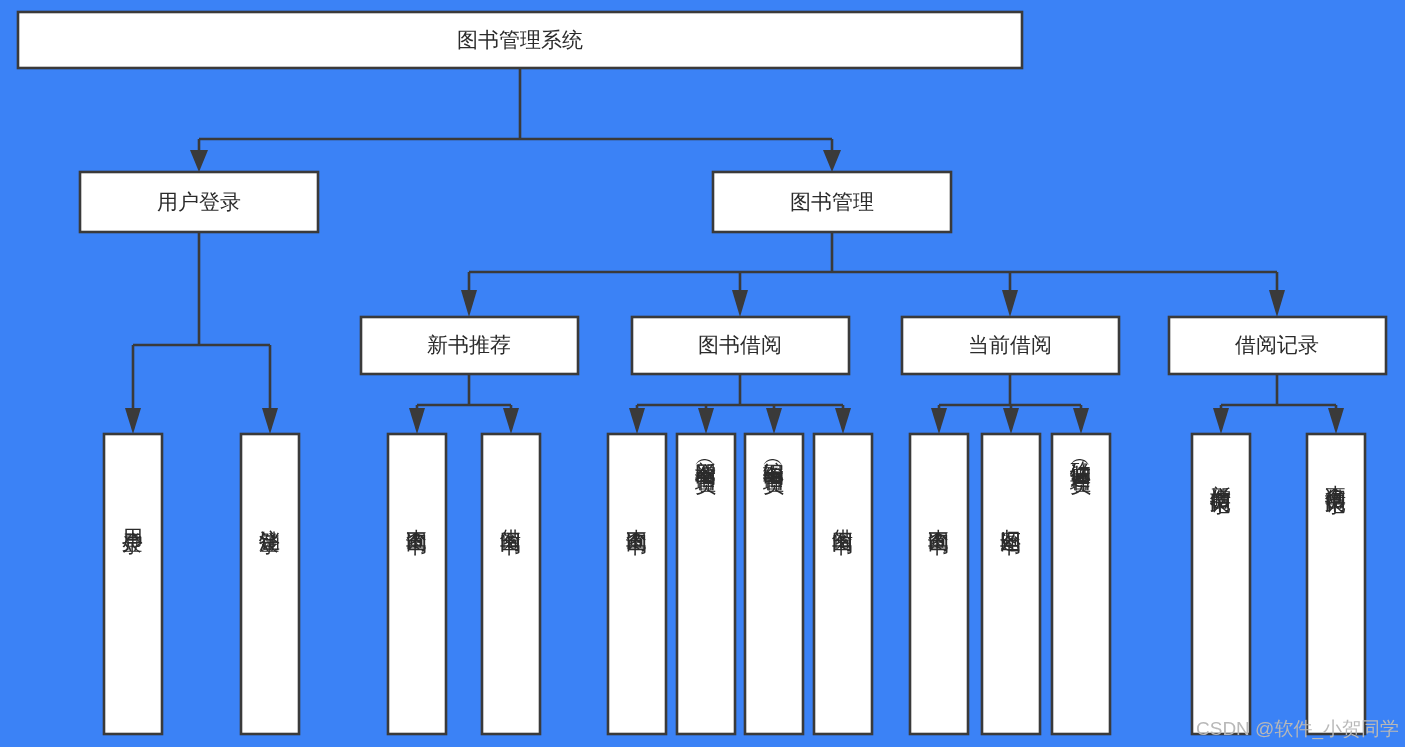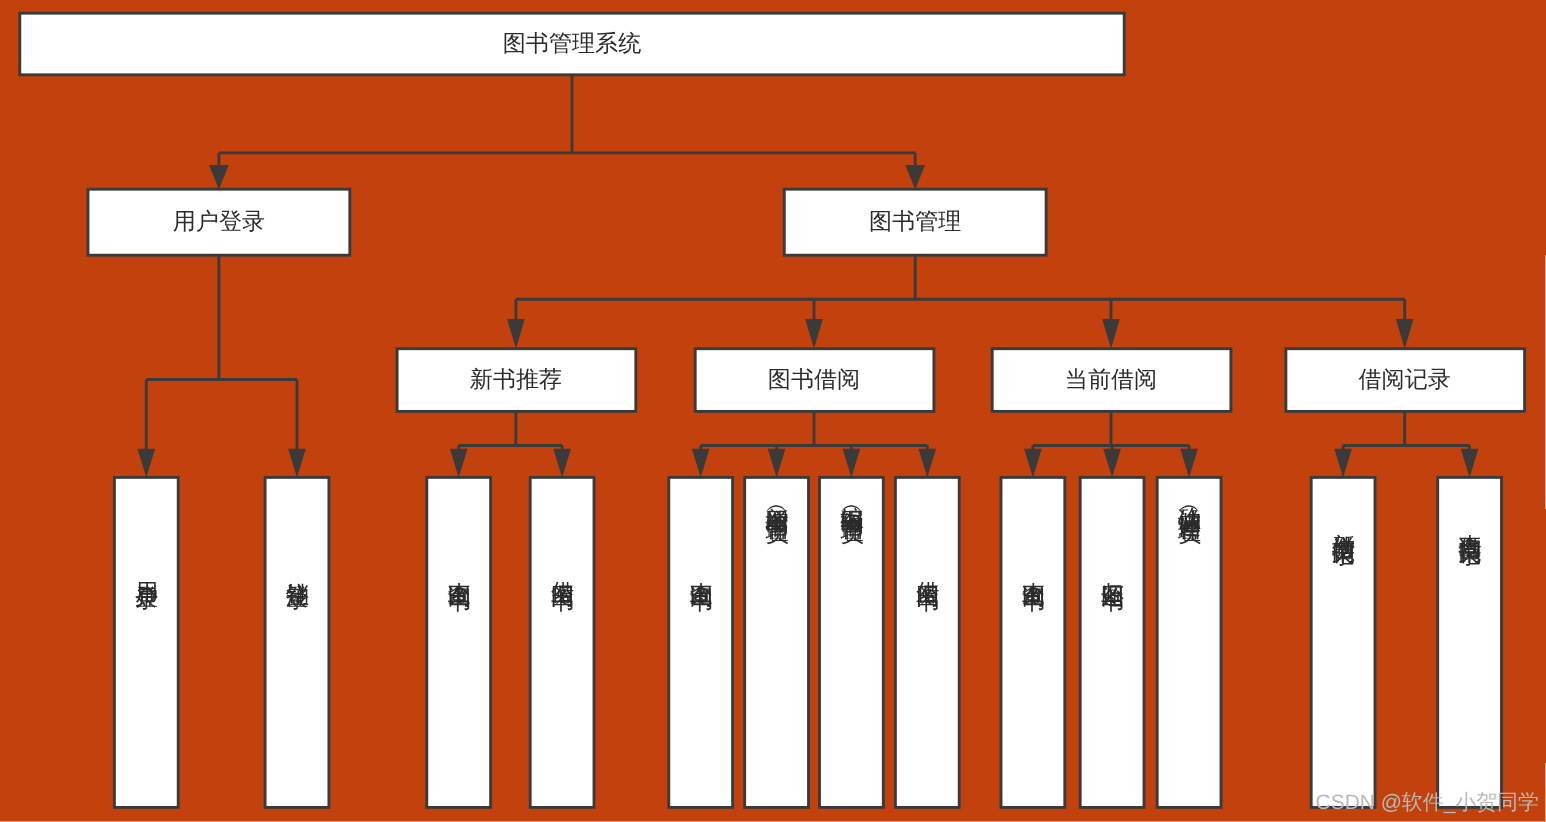--- a/index.html
+++ b/index.html
@@ -7,21 +7,21 @@
     padding: 0;
     background: #ffffff;
   }
   body {
     font-family: "Liberation Sans", "DejaVu Sans", sans-serif;
   }
   #diagram-root {
     position: relative;
     width: 1405px;
     height: 747px;
-    background: #c2410c;
+    background: #3b82f6;
     overflow: hidden;
   }
   svg.diagram-canvas {
     position: absolute;
     left: 0;
     top: 0;
     width: 1405px;
     height: 747px;
   }
   .node-box {

